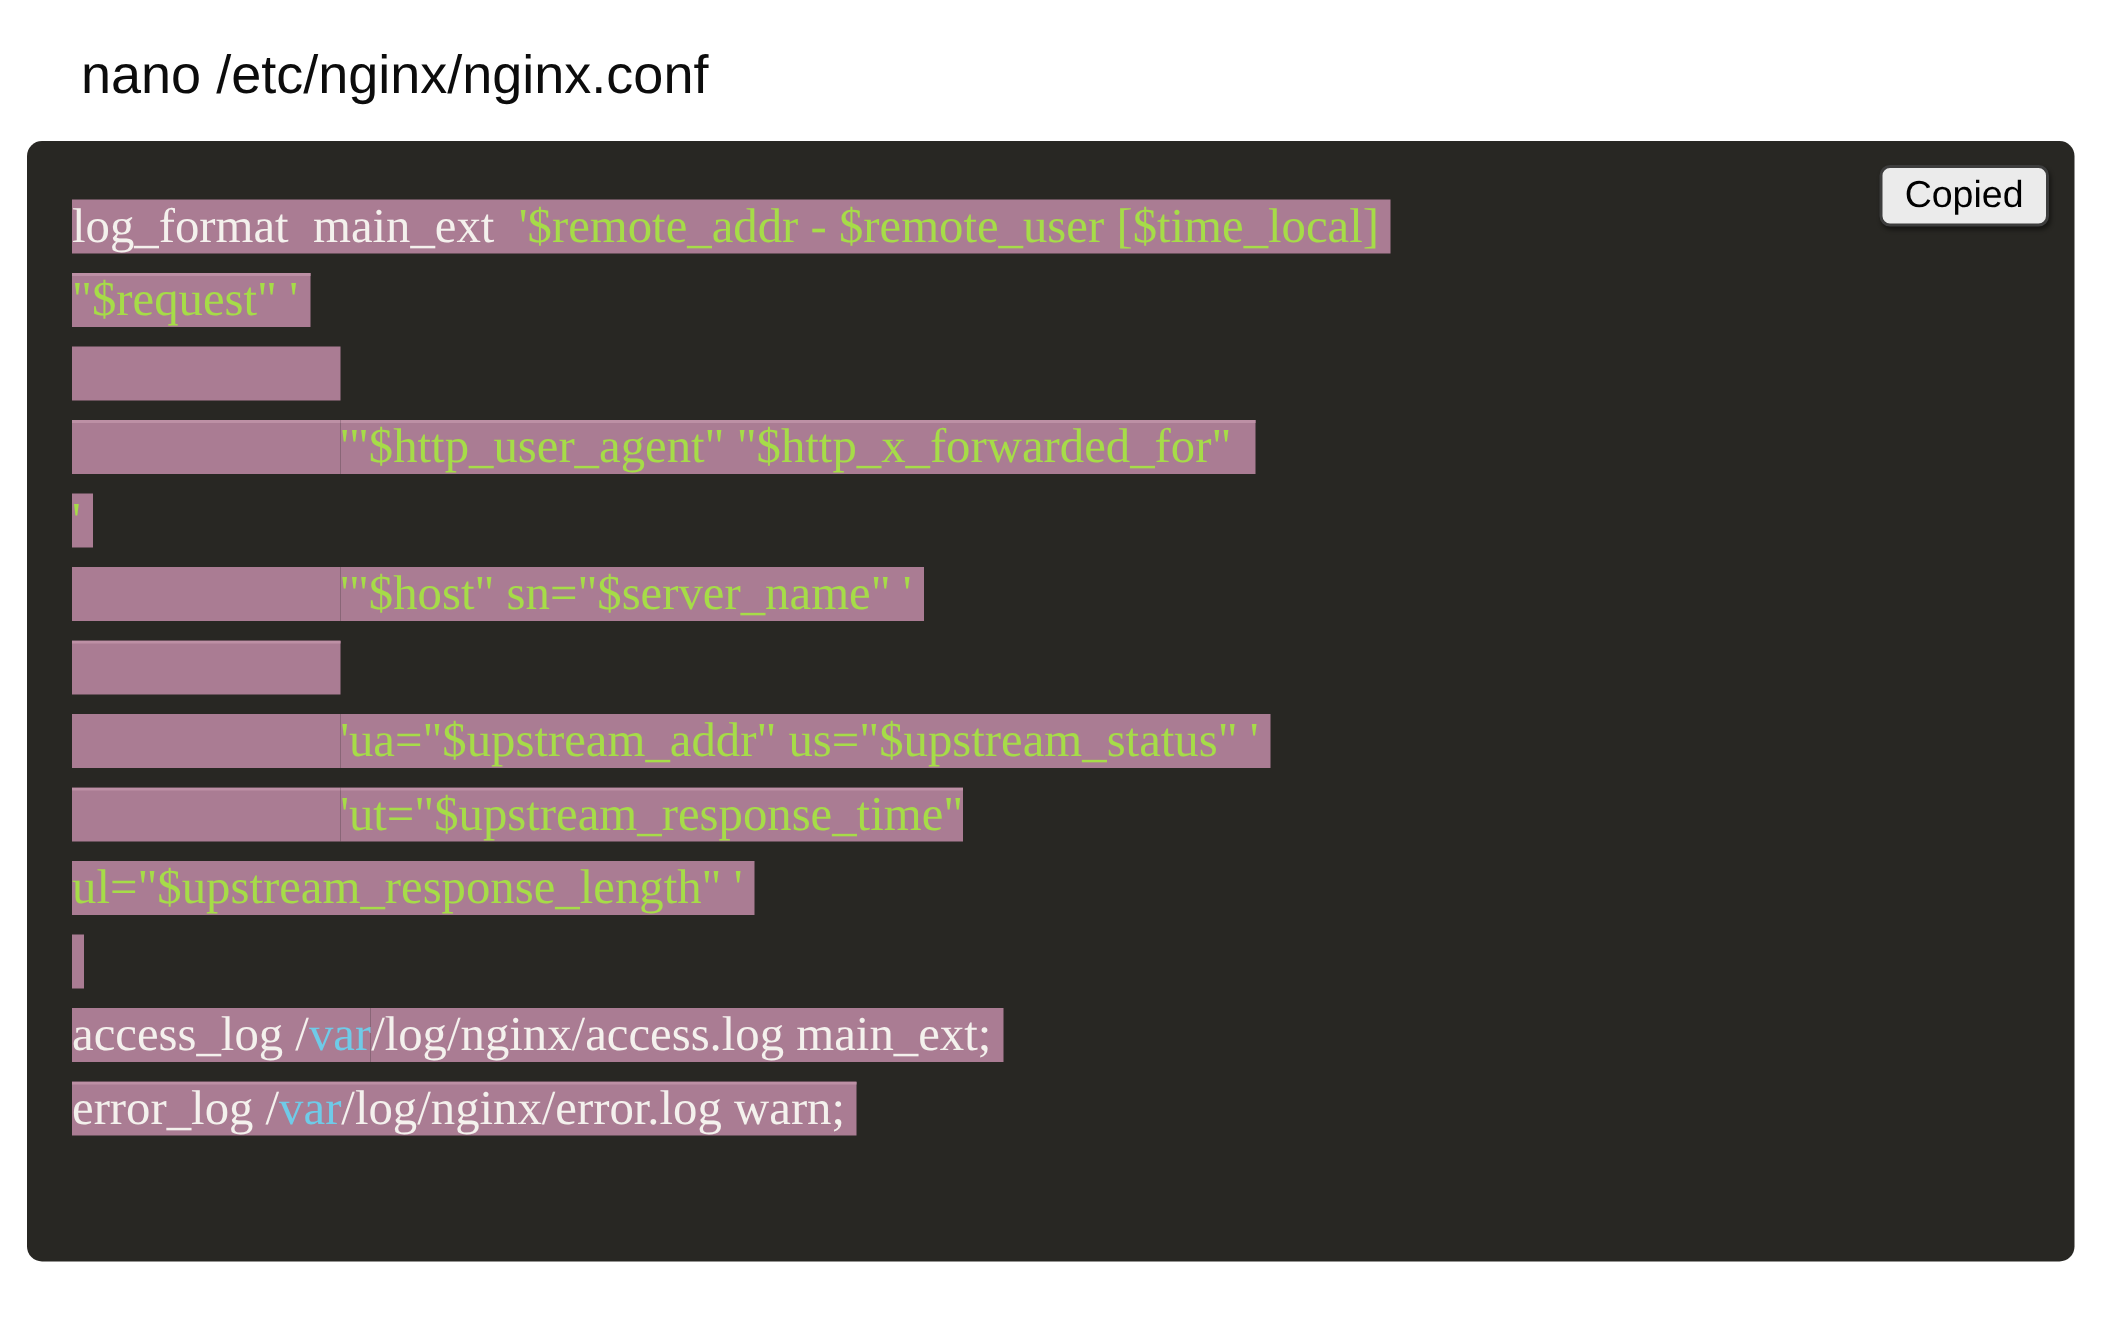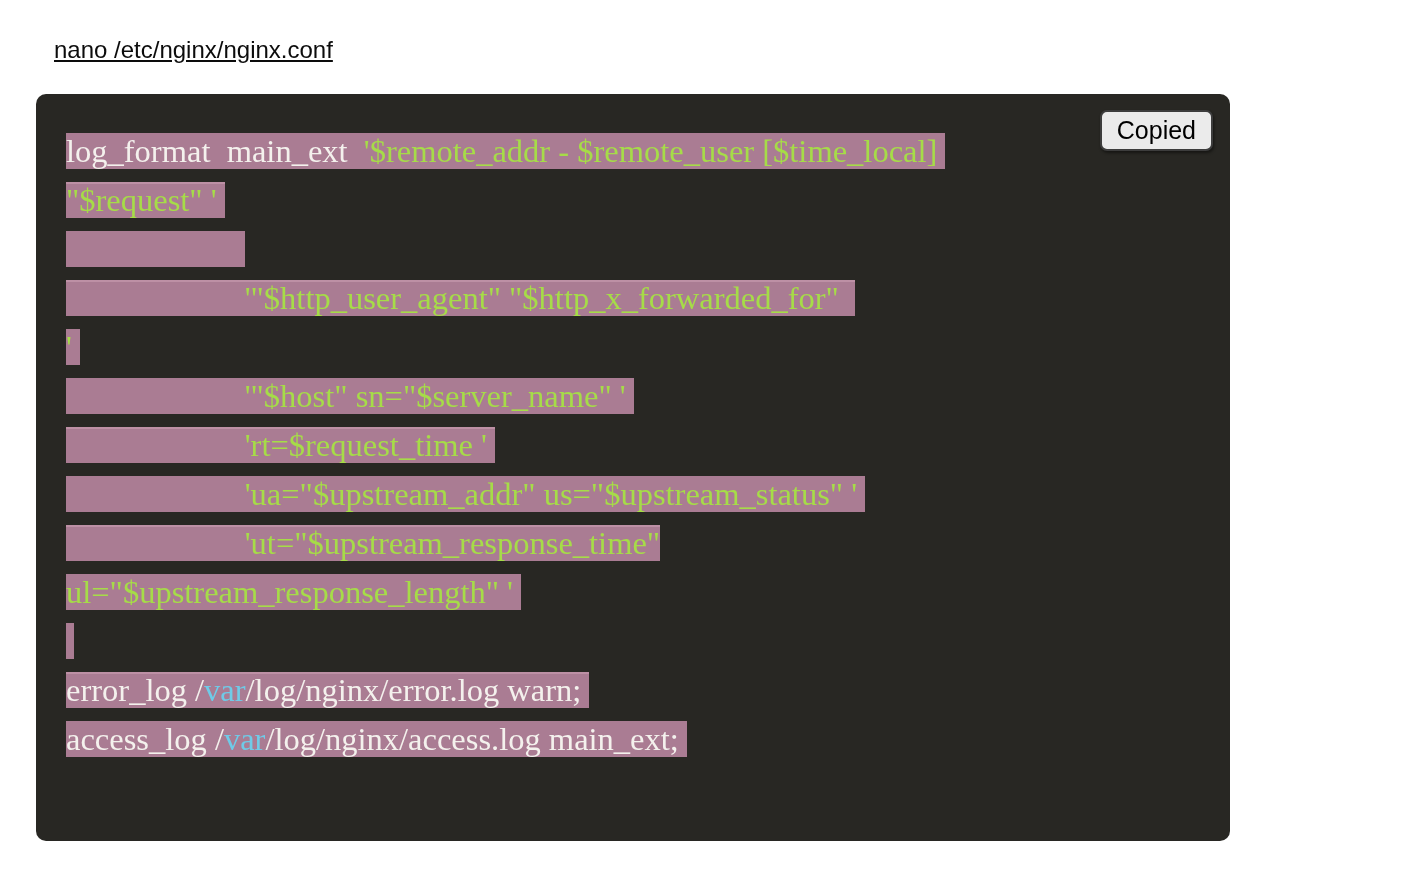--- a/index.html
+++ b/index.html
@@ -14,27 +14,26 @@
     --btn-bg:#ebebeb;
     --btn-border:#3d3d3d;
     --btn-text:#000000;
   }
   *{margin:0;padding:0;box-sizing:border-box;}
   html,body{width:1416px;height:878px;overflow:hidden;background:var(--page-bg);}
   body{position:relative;font-family:"Liberation Sans",sans-serif;}
 
   .cmd-title{
     position:absolute;left:54px;top:33px;
-    font-size:24px;line-height:34px;color:var(--title);
+    font-size:36px;line-height:34px;color:var(--title);
     letter-spacing:0;
-    text-decoration:underline;
   }
 
   .codeblock{
-    position:absolute;left:36px;top:94px;width:1194px;height:747px;
+    position:absolute;left:18px;top:94px;width:1365px;height:747px;
     background:var(--code-bg);border-radius:10px;overflow:hidden;
   }
 
   .code{
     position:absolute;left:30px;top:33px;right:0;
     font-family:"DejaVu Sans Mono","Liberation Mono",monospace;
     font-size:32.5px;line-height:49px;
   }
   .row{height:49px;white-space:pre;font-family:Liberation Serif, serif;}
   .plain{color:var(--fg);}
@@ -62,21 +61,21 @@
 
 <div class="codeblock">
   <button class="copied-btn">Copied</button>
   <div class="code" id="code">
       <div class="row"><span class="plain sel">log_format  main_ext  </span><span class="string sel">'$remote_addr - $remote_user [$time_local] </span></div>
       <div class="row"><span class="string sel tl">"$request" ' </span></div>
       <div class="row"><span class="plain sel">                      </span></div>
       <div class="row"><span class="plain sel tl">                      </span><span class="string sel tl">'"$http_user_agent" "$http_x_forwarded_for"  </span></div>
       <div class="row"><span class="string sel">' </span></div>
       <div class="row"><span class="plain sel">                      </span><span class="string sel">'"$host" sn="$server_name" ' </span></div>
-      <div class="row"><span class="plain sel tl">                      </span><span class="string sel tl">'rt=$request_time ' </span></div>
+      <div class="row"><span class="plain sel tl">                      </span></div>
       <div class="row"><span class="plain sel">                      </span><span class="string sel">'ua="$upstream_addr" us="$upstream_status" ' </span></div>
       <div class="row"><span class="plain sel tl">                      </span><span class="string sel tl">'ut="$upstream_response_time"</span></div>
       <div class="row"><span class="string sel">ul="$upstream_response_length" ' </span></div>
       <div class="row"><span class="plain sel"> </span></div>
+      <div class="row"><span class="plain sel">access_log /</span><span class="keyword sel">var</span><span class="plain sel">/log/nginx/access.log main_ext; </span></div>
       <div class="row"><span class="plain sel tl">error_log /</span><span class="keyword sel tl">var</span><span class="plain sel tl">/log/nginx/error.log warn; </span></div>
-      <div class="row"><span class="plain sel">access_log /</span><span class="keyword sel">var</span><span class="plain sel">/log/nginx/access.log main_ext; </span></div>
     </div>
 </div>
 
 </body></html>

